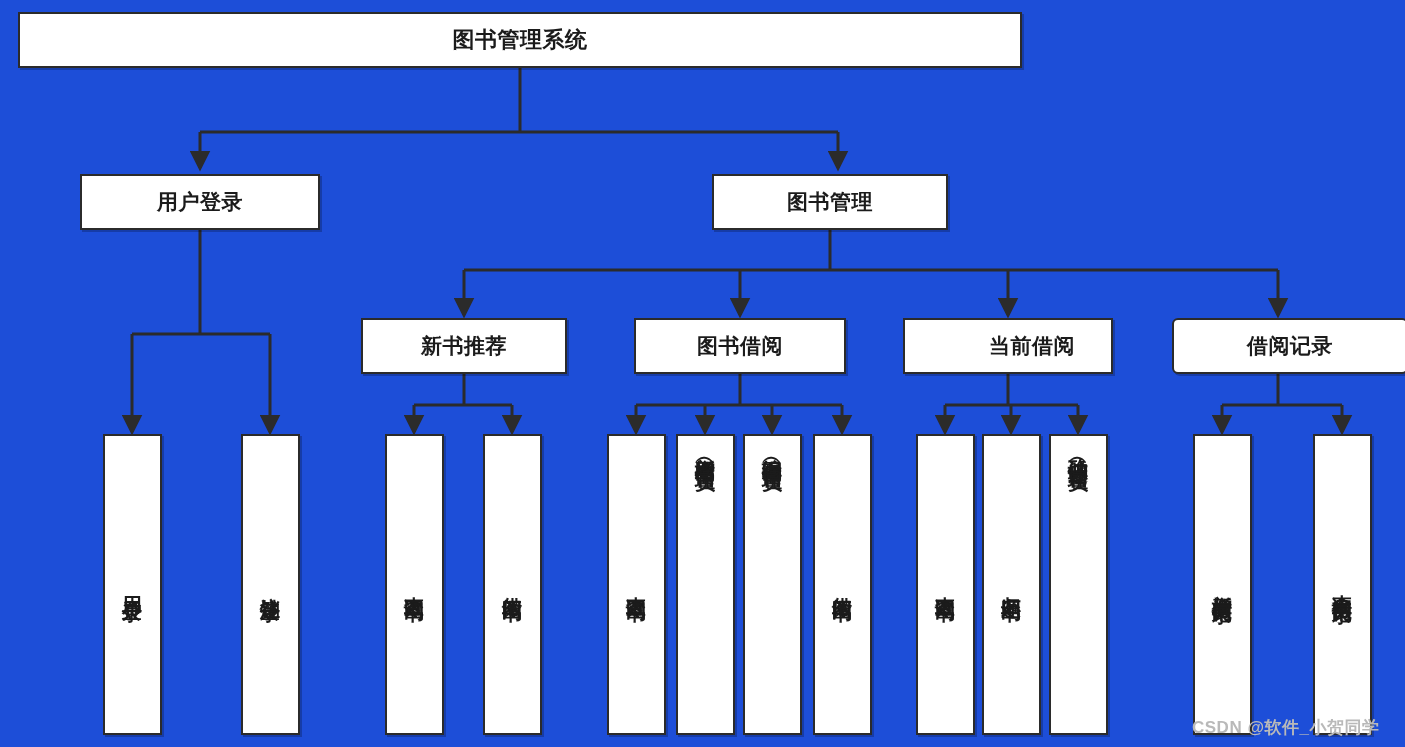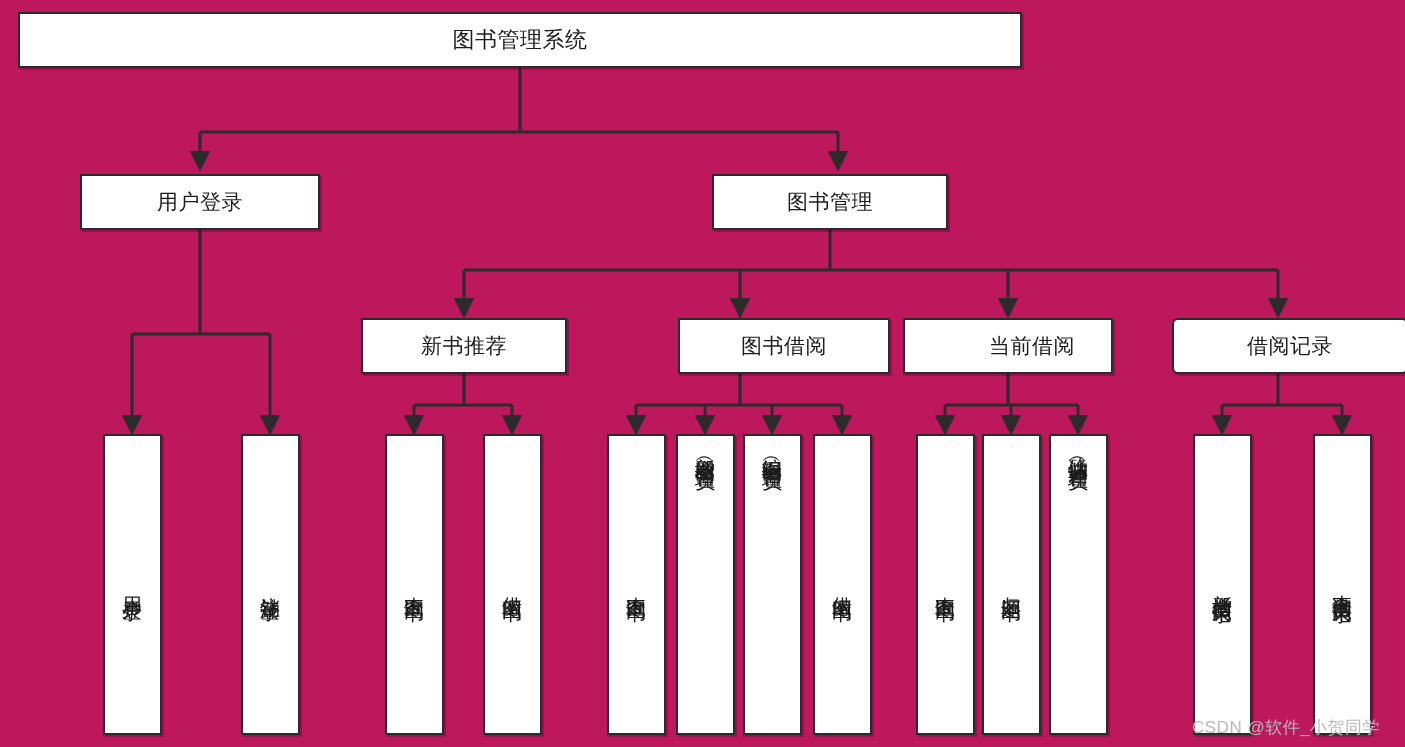--- a/index.html
+++ b/index.html
@@ -7,22 +7,23 @@
     padding: 0;
     background: #ffffff;
   }
   body {
     font-family: "Liberation Sans", "DejaVu Sans", sans-serif;
   }
   #canvas {
     position: relative;
     width: 1405px;
     height: 747px;
-    background: #be185d;
+    background: #1d4ed8;
     overflow: hidden;
+    font-weight: bold;
   }
   svg.wires {
     position: absolute;
     left: 0;
     top: 0;
     width: 1405px;
     height: 747px;
     pointer-events: none;
   }
   .node {
@@ -139,21 +140,21 @@
   <div class="node h" style="left:80px; top:174px; width:240px; height:56px;">
     <span class="lbl">用户登录</span>
   </div>
   <div class="node h" style="left:361px; top:318px; width:206px; height:56px;">
     <span class="lbl">新书推荐</span>
   </div>
 
   <div class="node h" style="left:712px; top:174px; width:236px; height:56px;">
     <span class="lbl">图书管理</span>
   </div>
-  <div class="node h" style="left:634px; top:318px; width:212px; height:56px;margin-left:44px;">
+  <div class="node h" style="left:634px; top:318px; width:212px; height:56px;">
     <span class="lbl">图书借阅</span>
   </div>
   <div class="node h" style="left:903px; top:318px; width:210px; height:56px;padding-left:48px;">
     <span class="lbl">当前借阅</span>
   </div>
   <div class="node h" style="left:1172px; top:318px; width:236px; height:56px;border-radius:6px;">
     <span class="lbl">借阅记录</span>
   </div>
 
   <div class="node v centered" style="left:103px; top:434px; width:59px; height:301px;">

